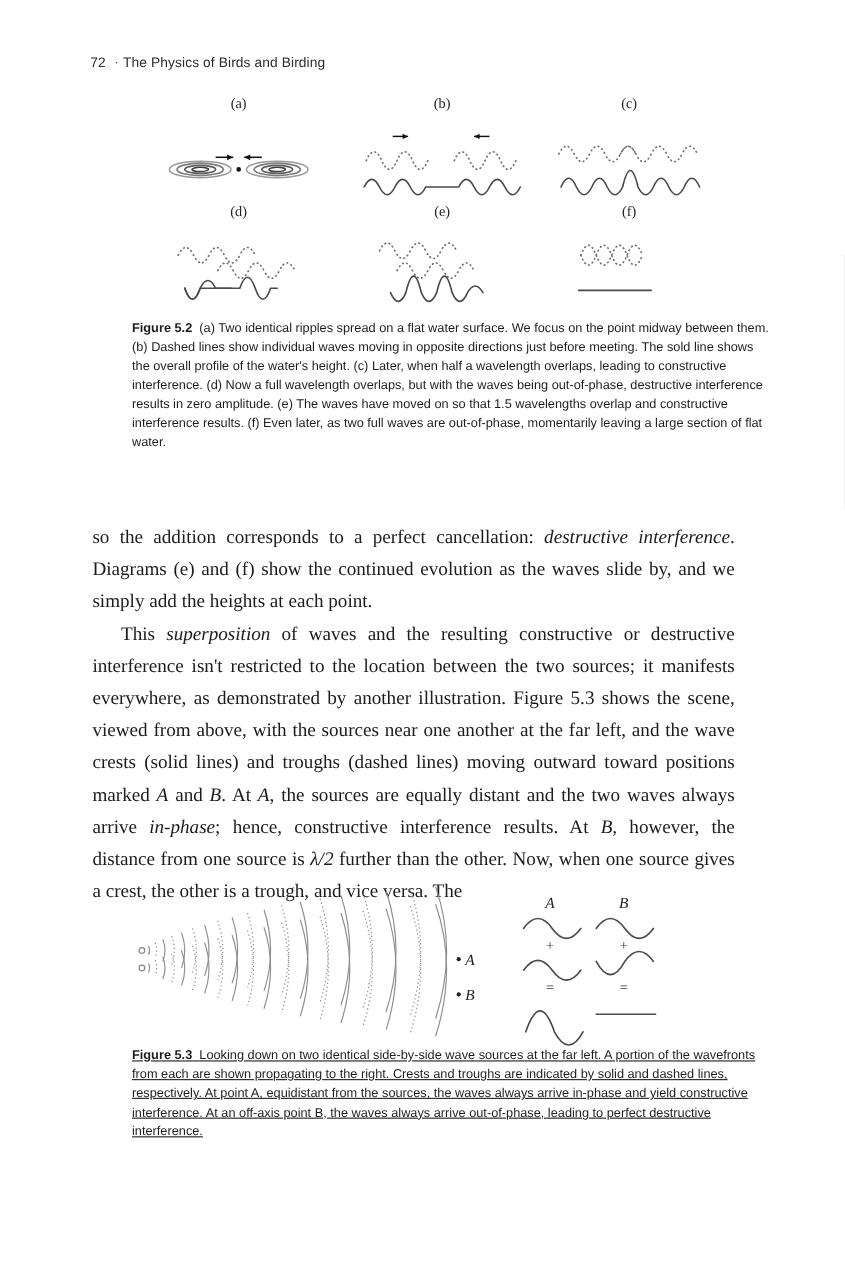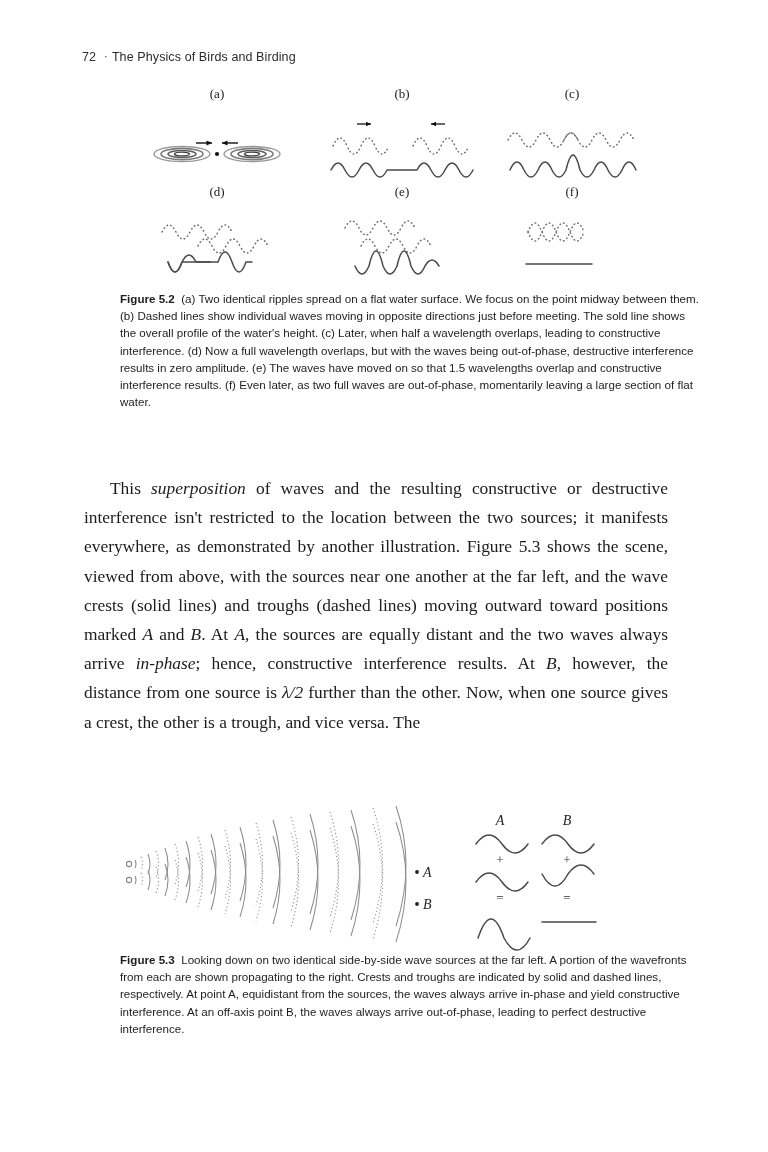--- a/index.html
+++ b/index.html
@@ -64,21 +64,21 @@
     font-family: "Liberation Sans", sans-serif;
     font-size: 11.6px;
     line-height: 17.2px;
     color: #1d1d1d;
     text-align: left;
     margin-left: 36px;
   }
   .caption .cap-label { font-weight: bold; }
   .caption .cap-label::after { content: "\00a0\00a0"; }
   .cap52 { top: 290px; }
-  .cap53 { top: 951px; }
+  .cap53 { top: 951px; text-decoration: underline; }
 
   
   .body {
     position: absolute;
     left: 84px;
     width: 584px;
     font-family: "Liberation Serif", serif;
     font-size: 17.4px;
     line-height: 29.2px;
     color: #1b1b1b;
@@ -216,20 +216,21 @@
       </svg>
     </div>
 
   </div>
 
   <div class="caption cap52">
     <span class="cap-label">Figure 5.2</span><span>(a) Two identical ripples spread on a flat water surface. We focus on the point midway between them. (b) Dashed lines show individual waves moving in opposite directions just before meeting. The sold line shows the overall profile of the water's height. (c) Later, when half a wavelength overlaps, leading to constructive interference. (d) Now a full wavelength overlaps, but with the waves being out-of-phase, destructive interference results in zero amplitude. (e) The waves have moved on so that 1.5 wavelengths overlap and constructive interference results. (f) Even later, as two full waves are out-of-phase, momentarily leaving a large section of flat water.</span>
   </div>
 
   <div class="body bodyblock">
+    <p><span>so the addition corresponds to a perfect cancellation: </span><em>destructive interference</em><span>. Diagrams (e) and (f) show the continued evolution as the waves slide by, and we simply add the heights at each point.</span></p>
     <p class="indent"><span>This </span><em>superposition</em><span> of waves and the resulting constructive or destructive interference isn't restricted to the location between the two sources; it manifests everywhere, as demonstrated by another illustration. Figure 5.3 shows the scene, viewed from above, with the sources near one another at the far left, and the wave crests (solid lines) and troughs (dashed lines) moving outward toward positions marked </span><em>A</em><span> and </span><em>B</em><span>. At </span><em>A</em><span>, the sources are equally distant and the two waves always arrive </span><em>in-phase</em><span>; hence, constructive interference results. At </span><em>B</em><span>, however, the distance from one source is </span><em>λ/2</em><span> further than the other. Now, when one source gives a crest, the other is a trough, and vice versa. The</span></p>
   </div>
 
   <div class="fig53">
 
     <svg class="fan" width="340" height="132" viewBox="0 0 340 132">
 
       <circle cx="9" cy="52" r="2.6" fill="none" stroke="#888" stroke-width="1.1"></circle>
       <circle cx="9" cy="68" r="2.6" fill="none" stroke="#888" stroke-width="1.1"></circle>
 

